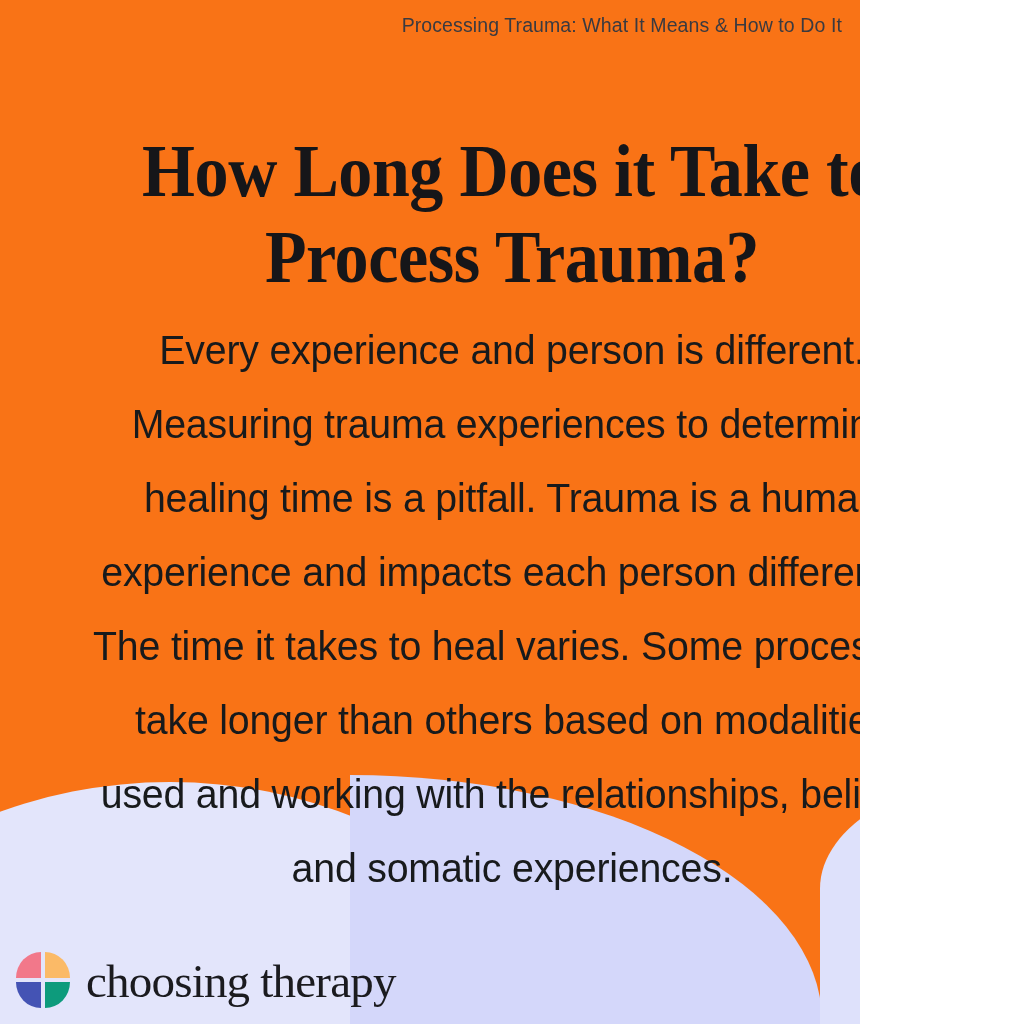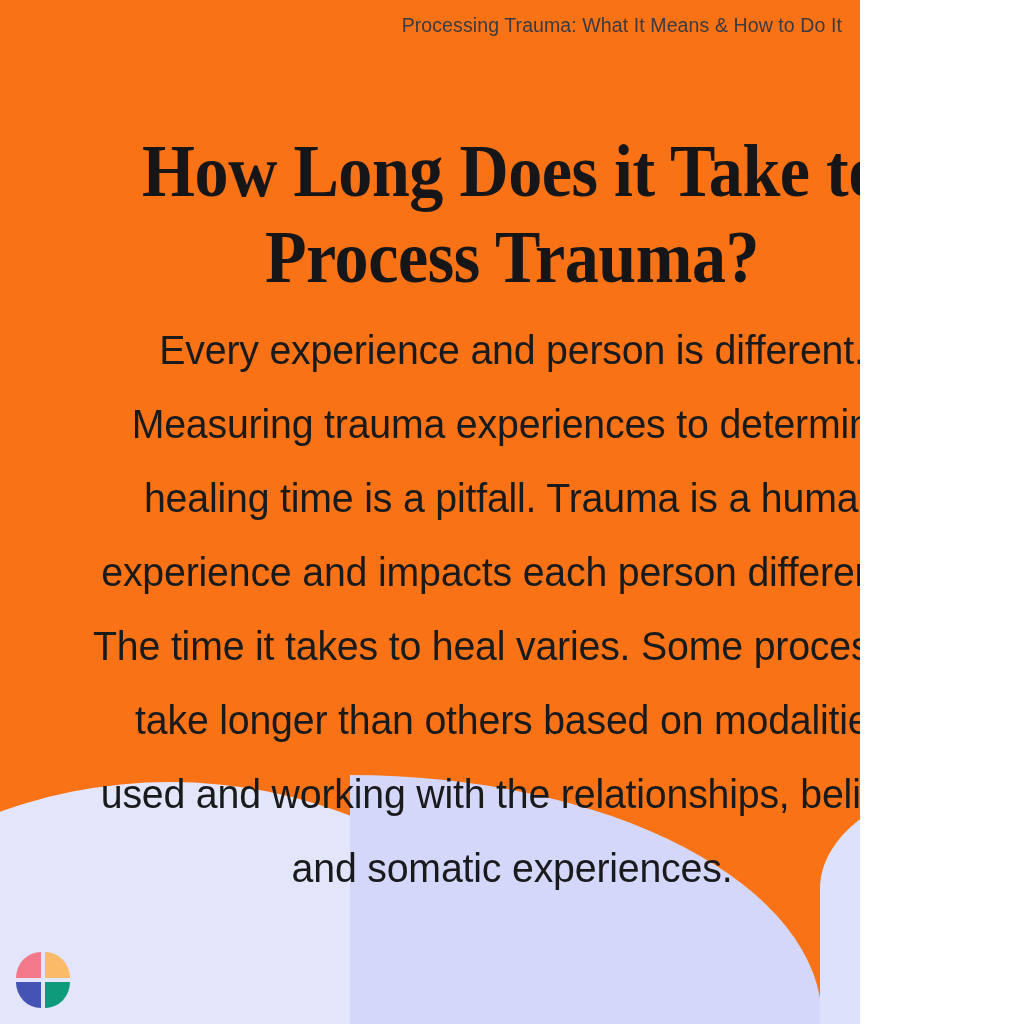--- a/index.html
+++ b/index.html
@@ -185,16 +185,17 @@
 
     <p class="body-copy">Every experience and person is different. Measuring trauma experiences to determine healing time is a pitfall. Trauma is a human experience and impacts each person differently. The time it takes to heal varies. Some processes take longer than others based on modalities used and working with the relationships, beliefs, and somatic experiences.</p>
 
     <div class="brand">
       <div class="brand-mark">
         <span class="q q-tl"></span>
         <span class="q q-tr"></span>
         <span class="q q-bl"></span>
         <span class="q q-br"></span>
       </div>
+      <div class="brand-word">choosing therapy</div>
     </div>
 
   </div>
 </div>
 
 </body></html>

